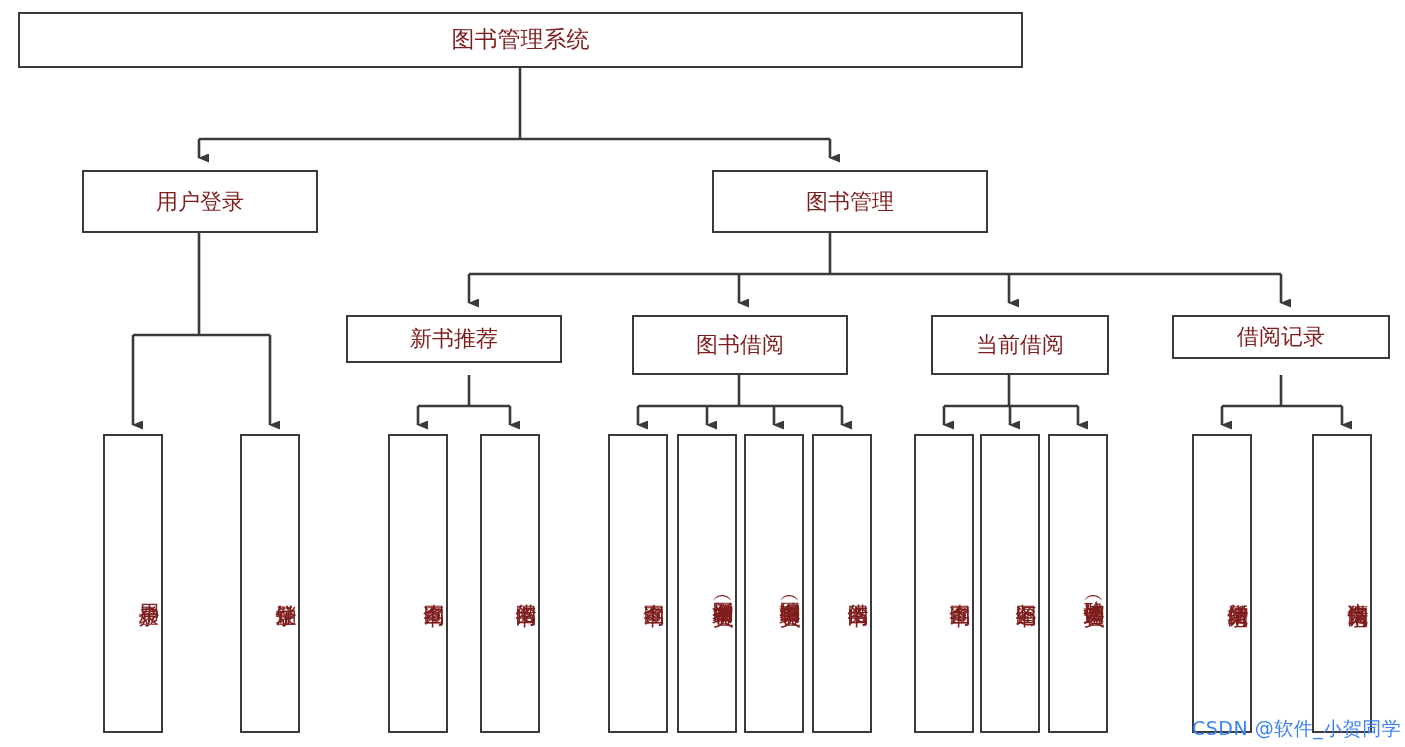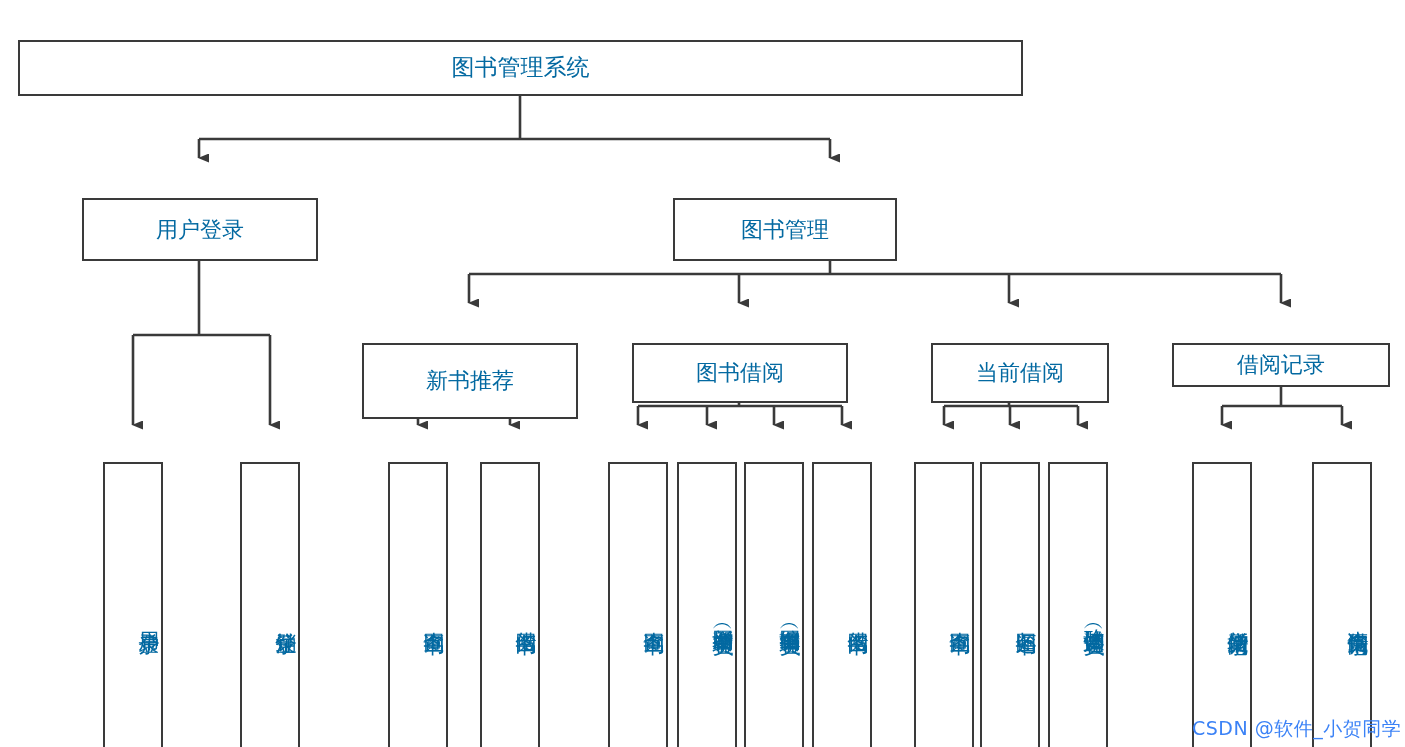--- a/index.html
+++ b/index.html
@@ -27,24 +27,23 @@
     pointer-events: none;
   }
   .node {
     position: absolute;
     box-sizing: border-box;
     border: 2px solid #3a3a3a;
     background: #ffffff;
     display: flex;
     align-items: center;
     justify-content: center;
-    color: #0369a1;
+    color: #7f1d1d;
     line-height: 1.18;
     text-align: right;
-    margin-top: 28px;
   }
   .node.h {
     font-size: 22px;
   }
   .node.v {
     font-size: 21px;
     writing-mode: vertical-rl;
     text-orientation: upright;
     padding-top: 10px;
     align-items: flex-start;
@@ -123,25 +122,25 @@
     </g>
   </svg>
 
   <div class="node h root" style="left:18px; top:12px; width:1005px; height:56px;">
     <span class="label">图书管理系统</span>
   </div>
 
   <div class="node h" style="left:82px; top:170px; width:236px; height:63px;">
     <span class="label">用户登录</span>
   </div>
-  <div class="node h" style="left:673px; top:170px; width:224px; height:63px;">
+  <div class="node h" style="left:712px; top:170px; width:276px; height:63px;">
     <span class="label">图书管理</span>
   </div>
 
-  <div class="node h" style="left:362px; top:315px; width:216px; height:76px;">
+  <div class="node h" style="left:346px; top:315px; width:216px; height:48px;">
     <span class="label">新书推荐</span>
   </div>
   <div class="node h" style="left:632px; top:315px; width:216px; height:60px;">
     <span class="label">图书借阅</span>
   </div>
   <div class="node h" style="left:931px; top:315px; width:178px; height:60px;">
     <span class="label">当前借阅</span>
   </div>
   <div class="node h" style="left:1172px; top:315px; width:218px; height:44px;">
     <span class="label">借阅记录</span>

